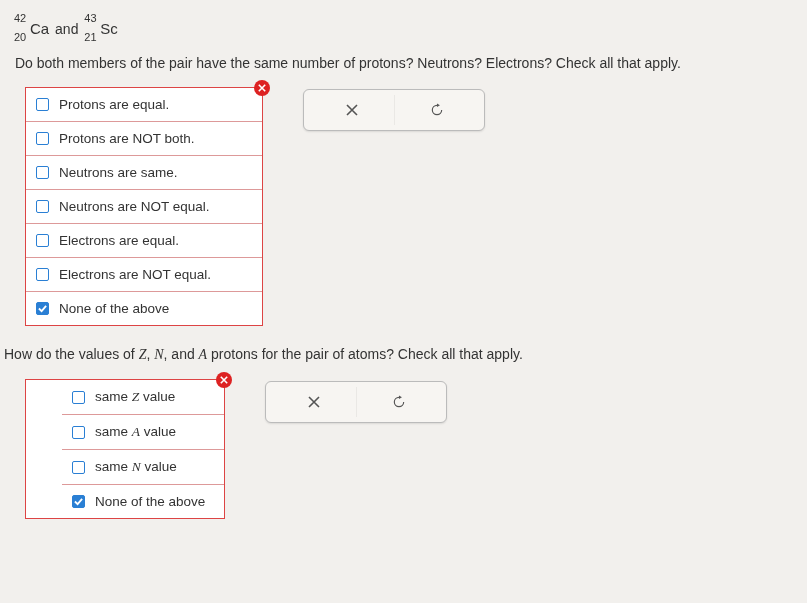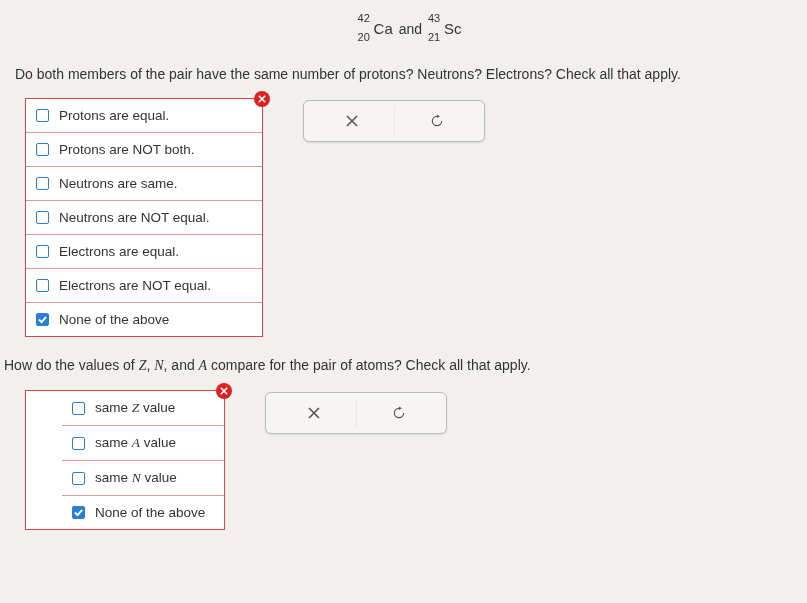--- a/index.html
+++ b/index.html
@@ -7,24 +7,23 @@
       font-family: Arial, Helvetica, sans-serif;
       background: #f2f0ed;
       color: #333;
       width: 807px;
       height: 603px;
       padding: 20px 0 0 0;
       overflow: hidden;
     }
     .formula {
       margin-left: 28px;
-      margin-bottom: 29px;
+      margin-bottom: 18px;
       font-size: 14px;
       color: #333;
-      text-align: center;
     }
     .nuclide {
       display: inline-block;
       position: relative;
       margin-right: 2px;
     }
     .nuclide .mass {
       position: absolute;
       top: -8px;
       left: -14px;
@@ -193,21 +192,21 @@
     <div class="tool-btn reset">
       <svg width="14" height="14" viewBox="0 0 24 24">
           <path d="M12 4 A8 8 0 1 0 20 12" stroke="#555" stroke-width="2" fill="none"></path>
           <path d="M12 1 L12 7 L17 4 Z" fill="#555"></path>
         </svg>
     </div>
   </div>
 </div>
 
 <div class="question" style="padding-left:4px;">
-  <span>How do the values of </span><span class="ital">Z</span><span>, </span><span class="ital">N</span><span>, and </span><span class="ital">A</span><span> compare for the pair of atoms? Check all that apply.</span>
+  <span>How do the values of </span><span class="ital">Z</span><span>, </span><span class="ital">N</span><span>, and </span><span class="ital">A</span><span> protons for the pair of atoms? Check all that apply.</span>
 </div>
 
 <div class="row">
   <div class="checklist small">
     <div class="badge-x">
       <svg viewBox="0 0 10 10">
           <path d="M1 1 L9 9 M9 1 L1 9" stroke="#fff" stroke-width="2" fill="none"></path>
         </svg>
     </div>
     <div id="list2">

